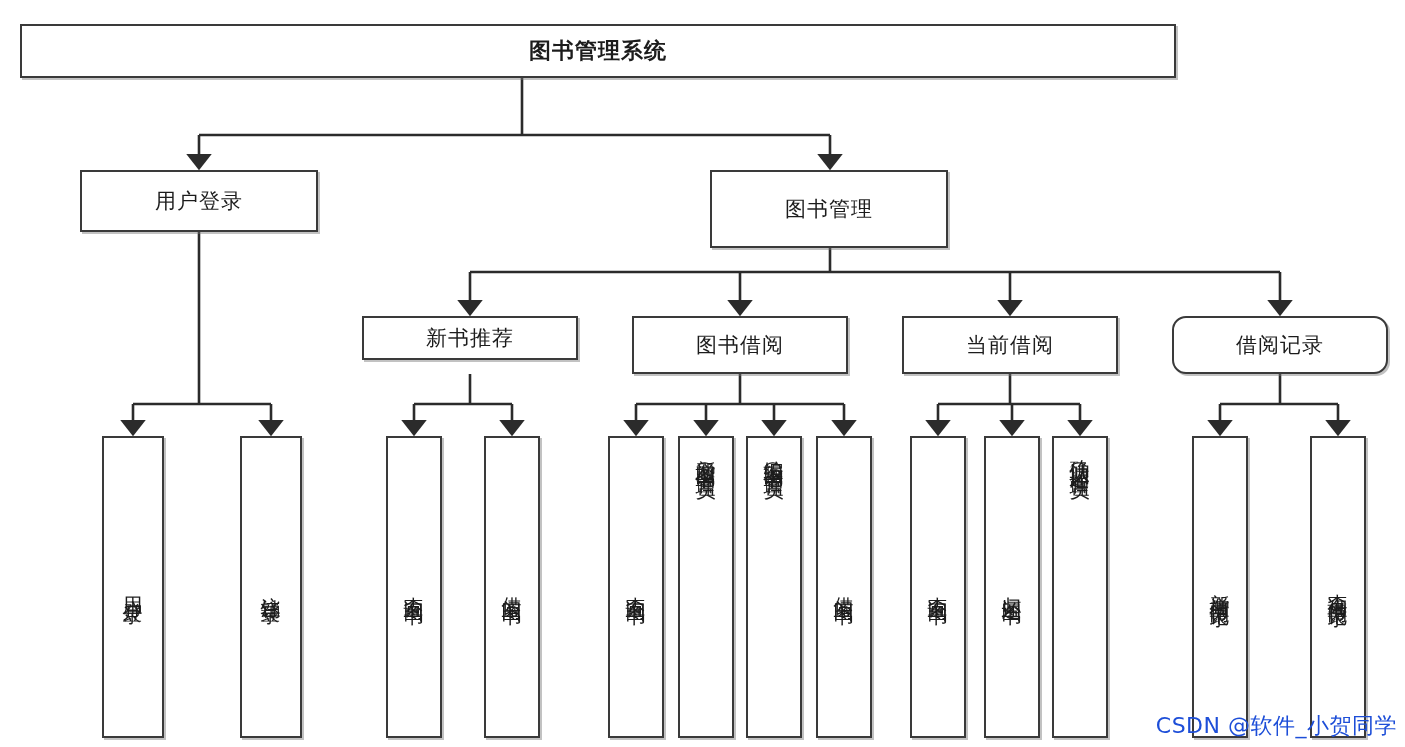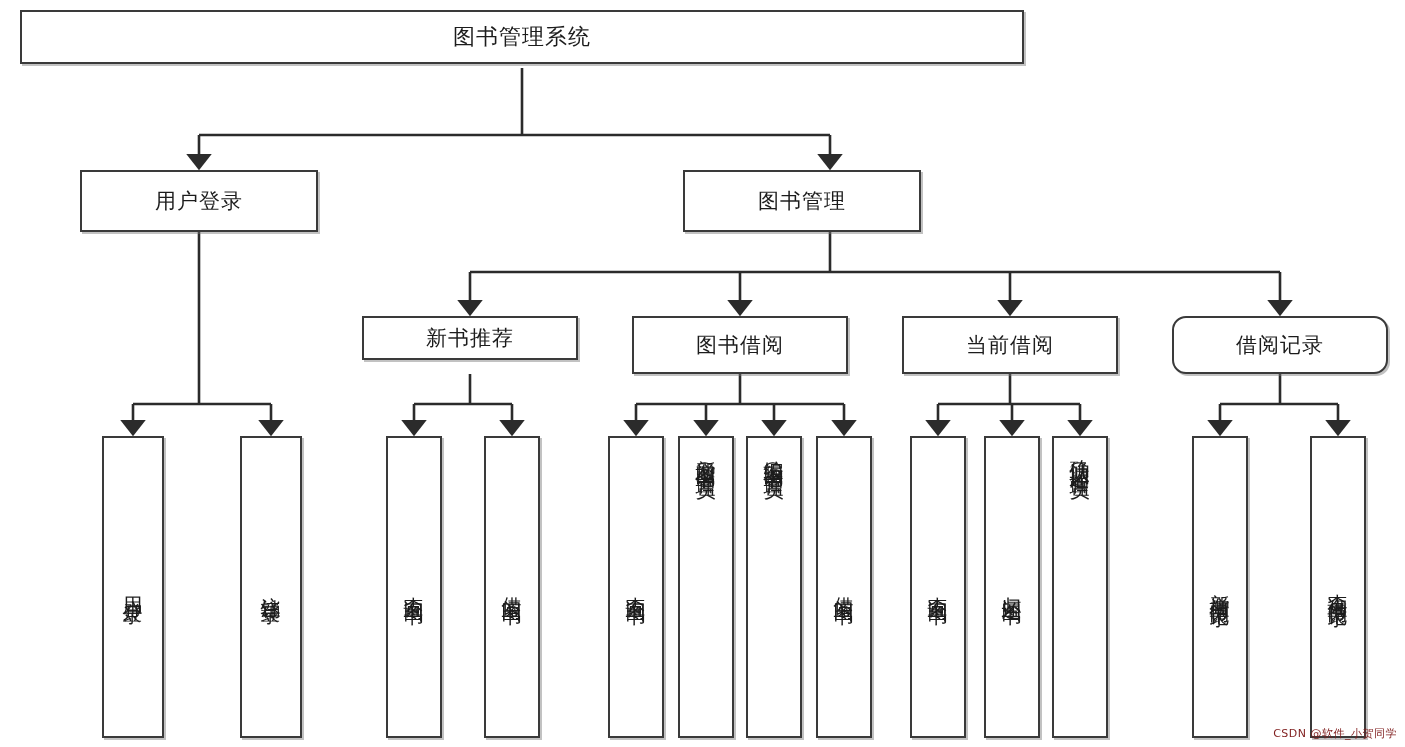--- a/index.html
+++ b/index.html
@@ -43,22 +43,22 @@
     font-size:20px;
     letter-spacing:3px;
     line-height:1;
     -webkit-writing-mode:vertical-rl;
   }
   .node.vert.mid{align-items:center;padding-top:0;}
 
   .watermark{
     position:absolute;
     right:8px;bottom:6px;
-    font-size:11px;
-    color:#7f1d1d;
+    font-size:22px;
+    color:#1d4ed8;
     letter-spacing:.5px;
     white-space:nowrap;
   }
 </style>
 </head>
 <body>
 
 <div id="canvas">
 
   <svg class="lines" viewBox="0 0 1405 747" xmlns="http://www.w3.org/2000/svg">
@@ -104,29 +104,29 @@
       <path d="M1012,404 L1012,428" marker-end="url(#arw)"></path>
       <path d="M1080,404 L1080,428" marker-end="url(#arw)"></path>
 
       <path d="M1280,374 L1280,404"></path>
       <path d="M1220,404 L1338,404"></path>
       <path d="M1220,404 L1220,428" marker-end="url(#arw)"></path>
       <path d="M1338,404 L1338,428" marker-end="url(#arw)"></path>
     </g>
   </svg>
 
-  <div class="node horiz root" style="left:20px;top:10px;width:1004px;height:54px;">
+  <div class="node horiz root" style="left:20px;top:24px;width:1156px;height:54px;font-weight:bold;">
     <span class="lbl">图书管理系统</span>
   </div>
 
   <div class="node horiz" style="left:80px;top:170px;width:238px;height:62px;">
     <span class="lbl">用户登录</span>
   </div>
 
-  <div class="node horiz" style="left:683px;top:170px;width:238px;height:62px;">
+  <div class="node horiz" style="left:710px;top:170px;width:238px;height:78px;">
     <span class="lbl">图书管理</span>
   </div>
 
   <div class="node horiz" style="left:362px;top:316px;width:216px;height:44px;">
     <span class="lbl">新书推荐</span>
   </div>
 
   <div class="node horiz" style="left:632px;top:316px;width:216px;height:58px;">
     <span class="lbl">图书借阅</span>
   </div>

